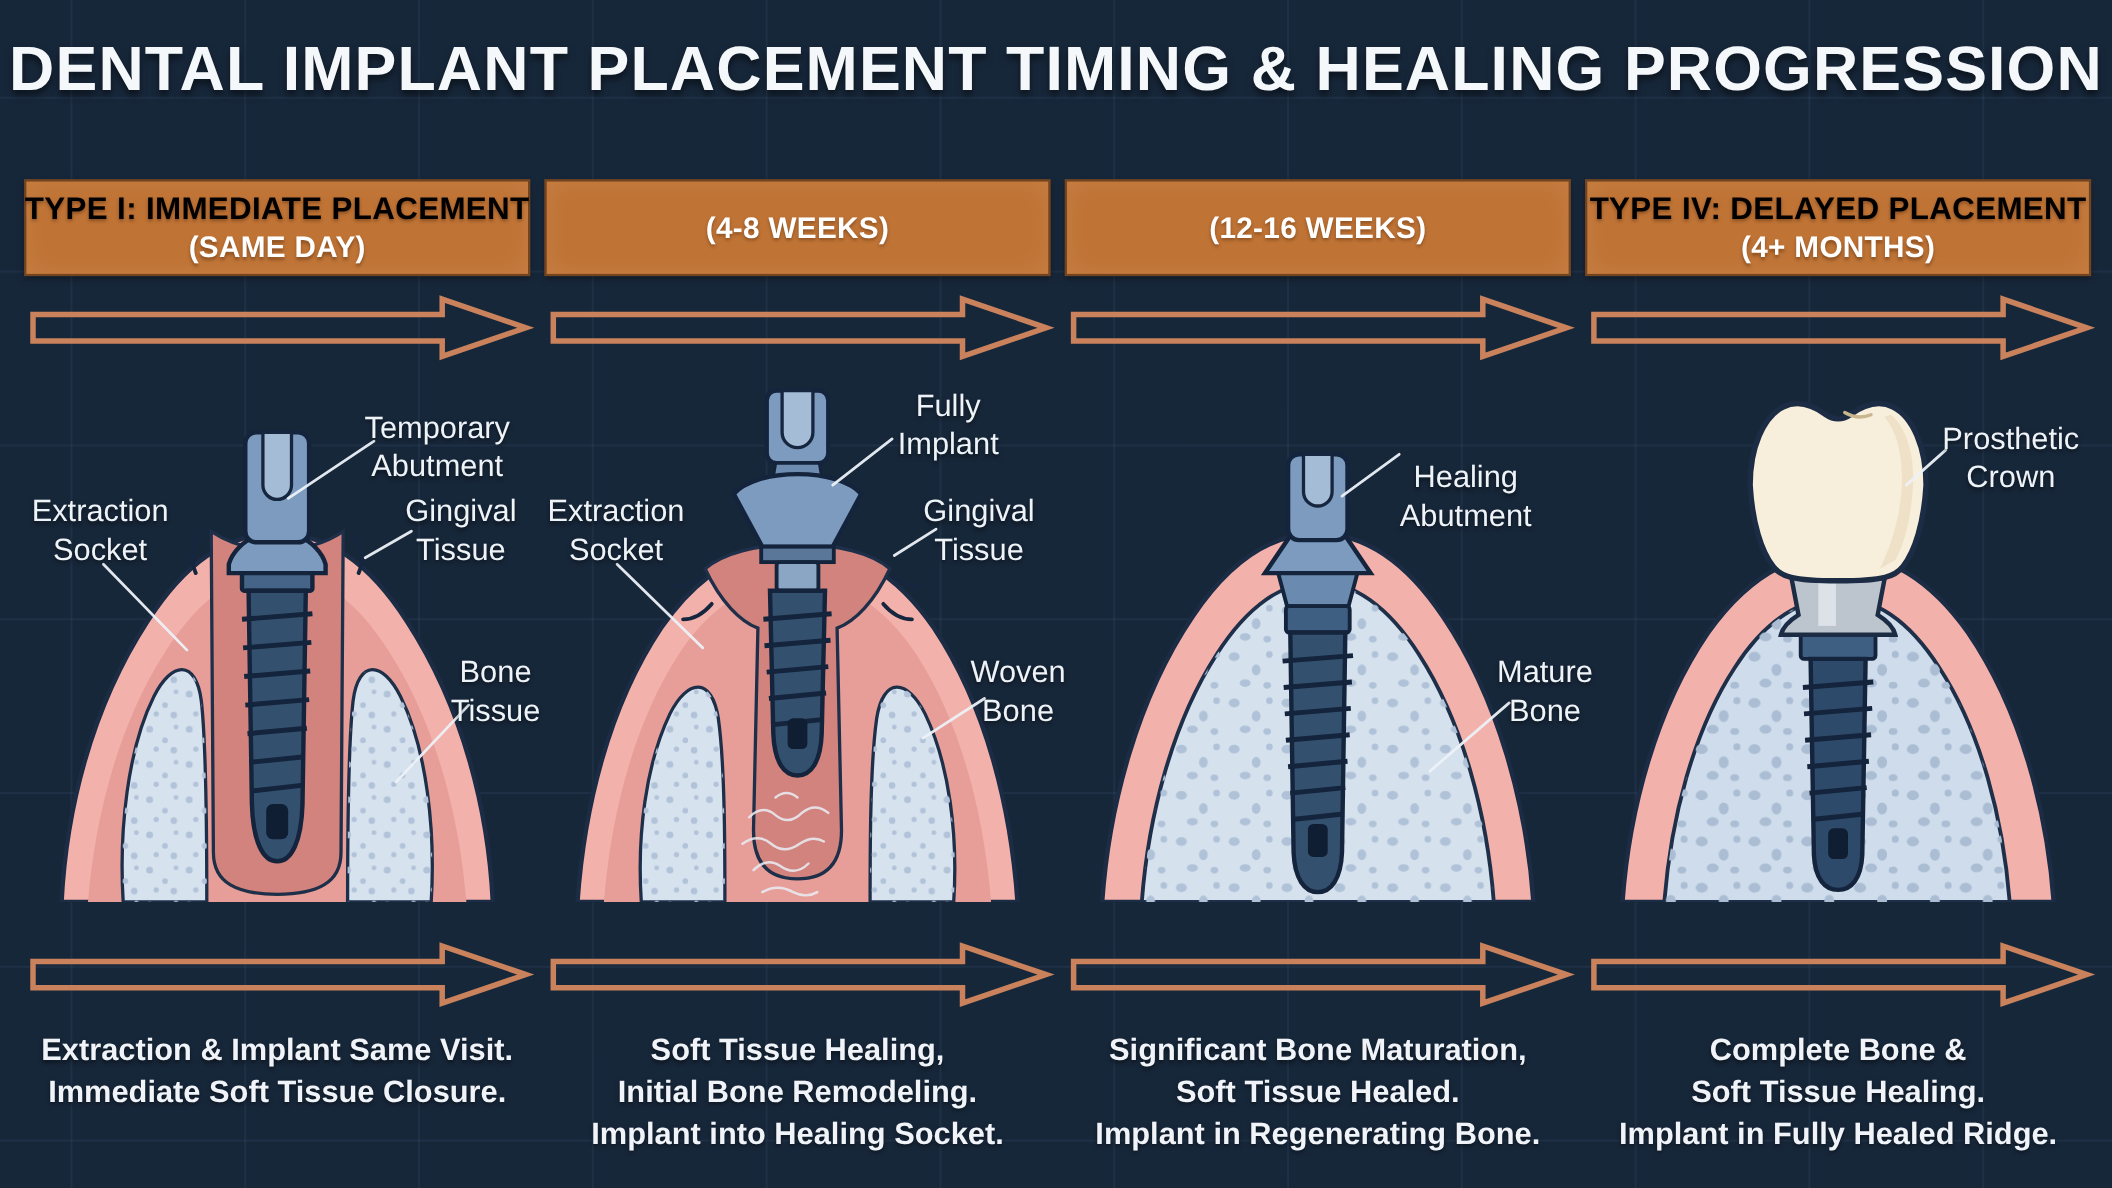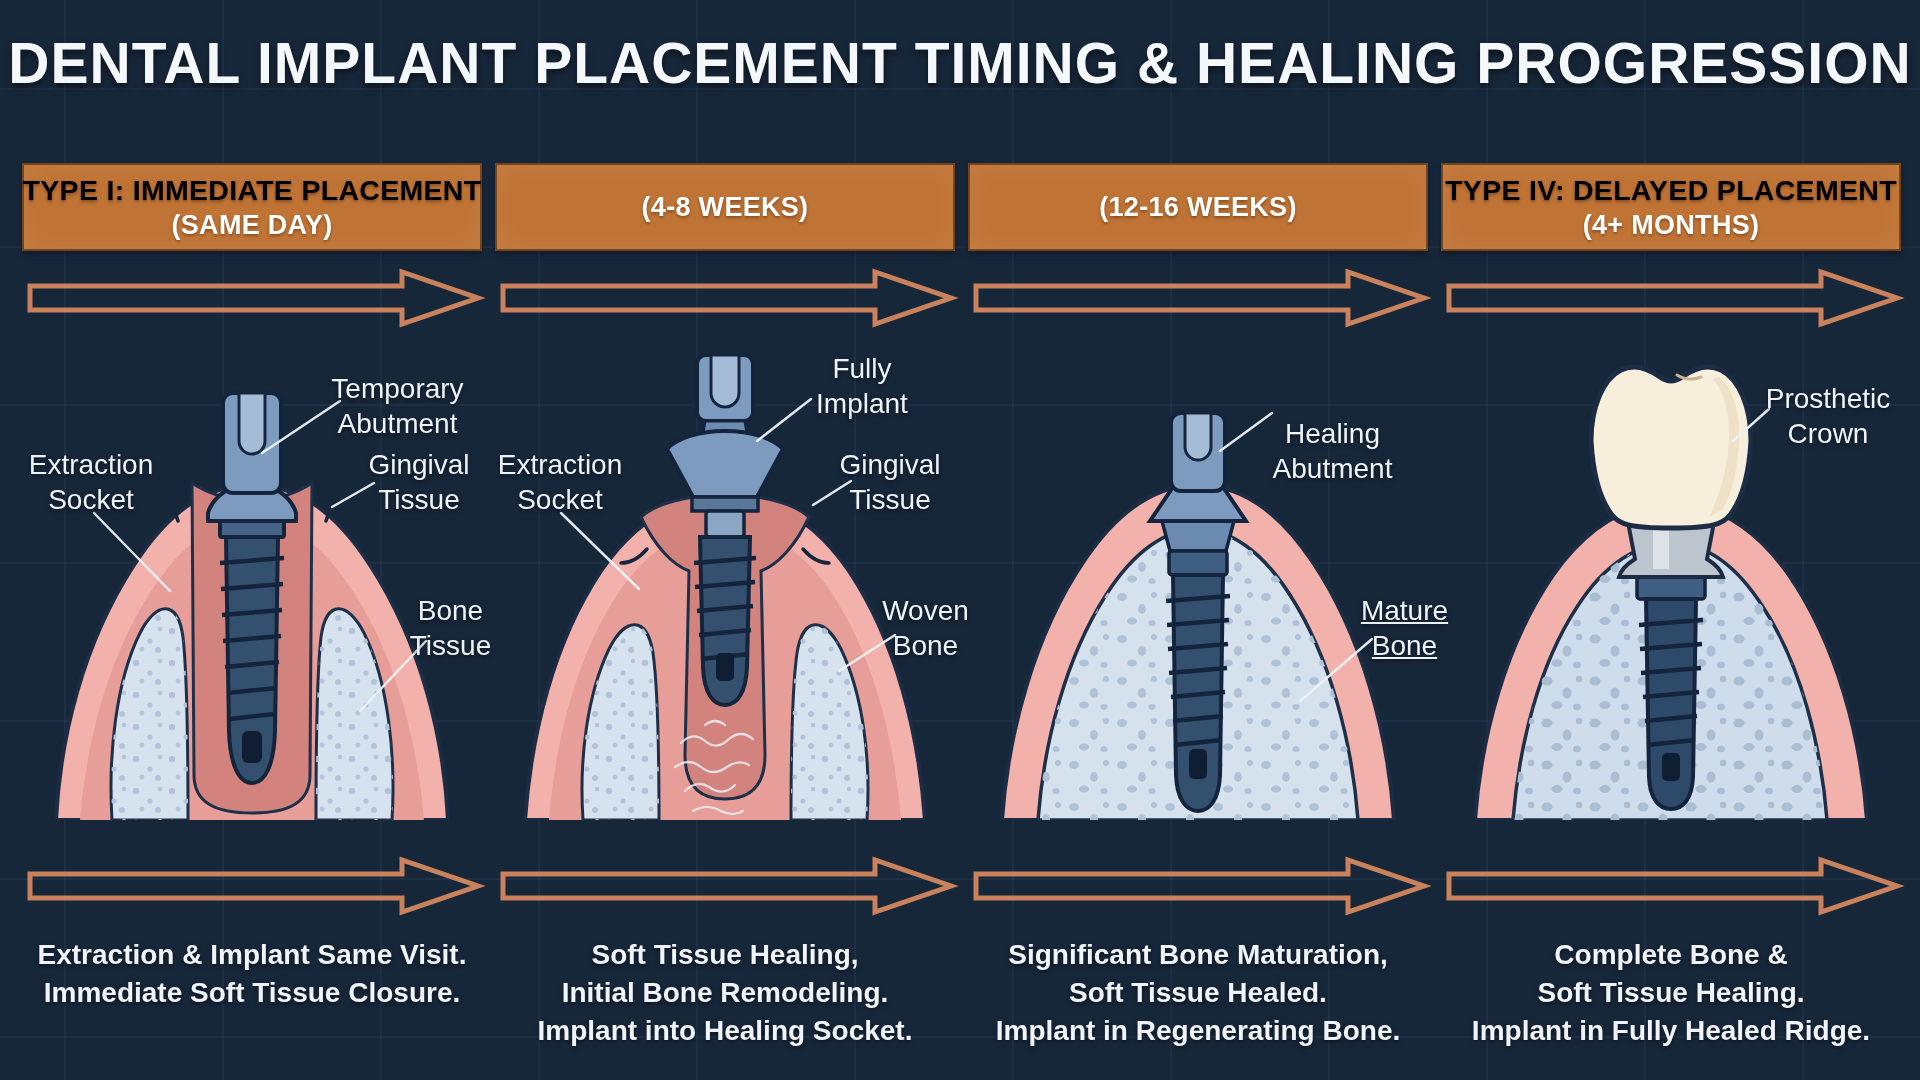--- a/index.html
+++ b/index.html
@@ -52,21 +52,21 @@
   
   .p1-ta{left:288px;top:16px;width:175px;margin-top:20px;}
   .p1-es{left:-6px;top:112px;width:150px;}
   .p1-gt{left:322px;top:112px;width:150px;}
   .p1-bt{left:356px;top:258px;width:145px;}
   .p2-di{left:292px;top:16px;width:150px;}
   .p2-es{left:-10px;top:112px;width:150px;}
   .p2-gt{left:320px;top:112px;width:150px;}
   .p2-wb{left:358px;top:258px;width:145px;}
   .p3-ha{left:282px;top:46px;width:165px;margin-top:35px;}
-  .p3-mb{left:364px;top:258px;width:145px;text-decoration:underline;}
+  .p3-mb{left:364px;top:258px;width:145px;}
   .p4-pc{left:308px;top:46px;width:158px;}
 </style>
 </head>
 <body>
 
 <div id="stage-root">
 
   <div class="title">DENTAL IMPLANT PLACEMENT TIMING &amp; HEALING PROGRESSION</div>
 
   <div class="col" style="left:22px">

